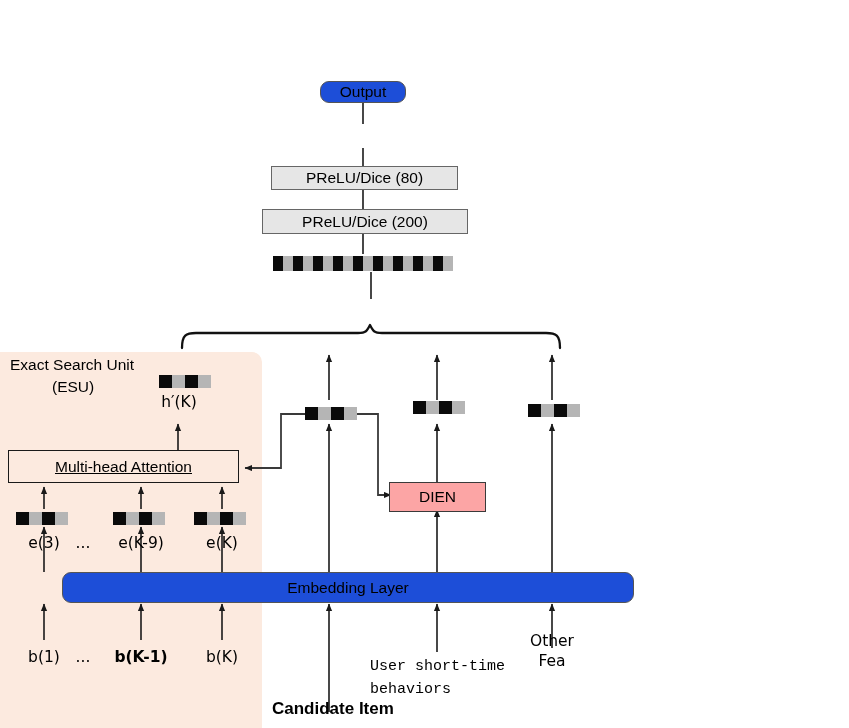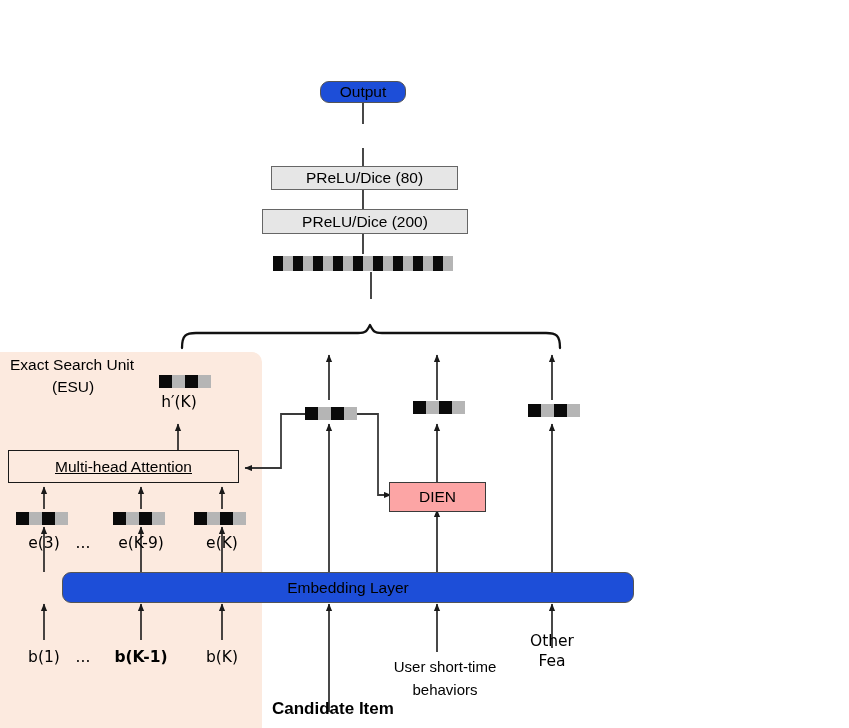--- a/index.html
+++ b/index.html
@@ -88,25 +88,25 @@
 
   
   .emb-strip {
     display: flex;
     height: 13px;
   }
   .emb-strip .cell { height: 100%; }
   .emb-strip .cell.dark { background: #0a0a0a; }
   .emb-strip .cell.light { background: #b5b5b5; }
   .caption-mono {
-    font-family: Liberation Sans, sans-serif;
+    font-family: Liberation Mono, monospace;
     font-size: 15px;
     color: #000;
     white-space: nowrap;
-    text-align: center;
+    text-align: left;
     line-height: 23px;
   }
   .caption-bold {
     font-size: 17px;
     font-weight: bold;
     color: #000;
     white-space: nowrap;
   }
   .caption-serifish {
     font-family: "DejaVu Sans", sans-serif;

